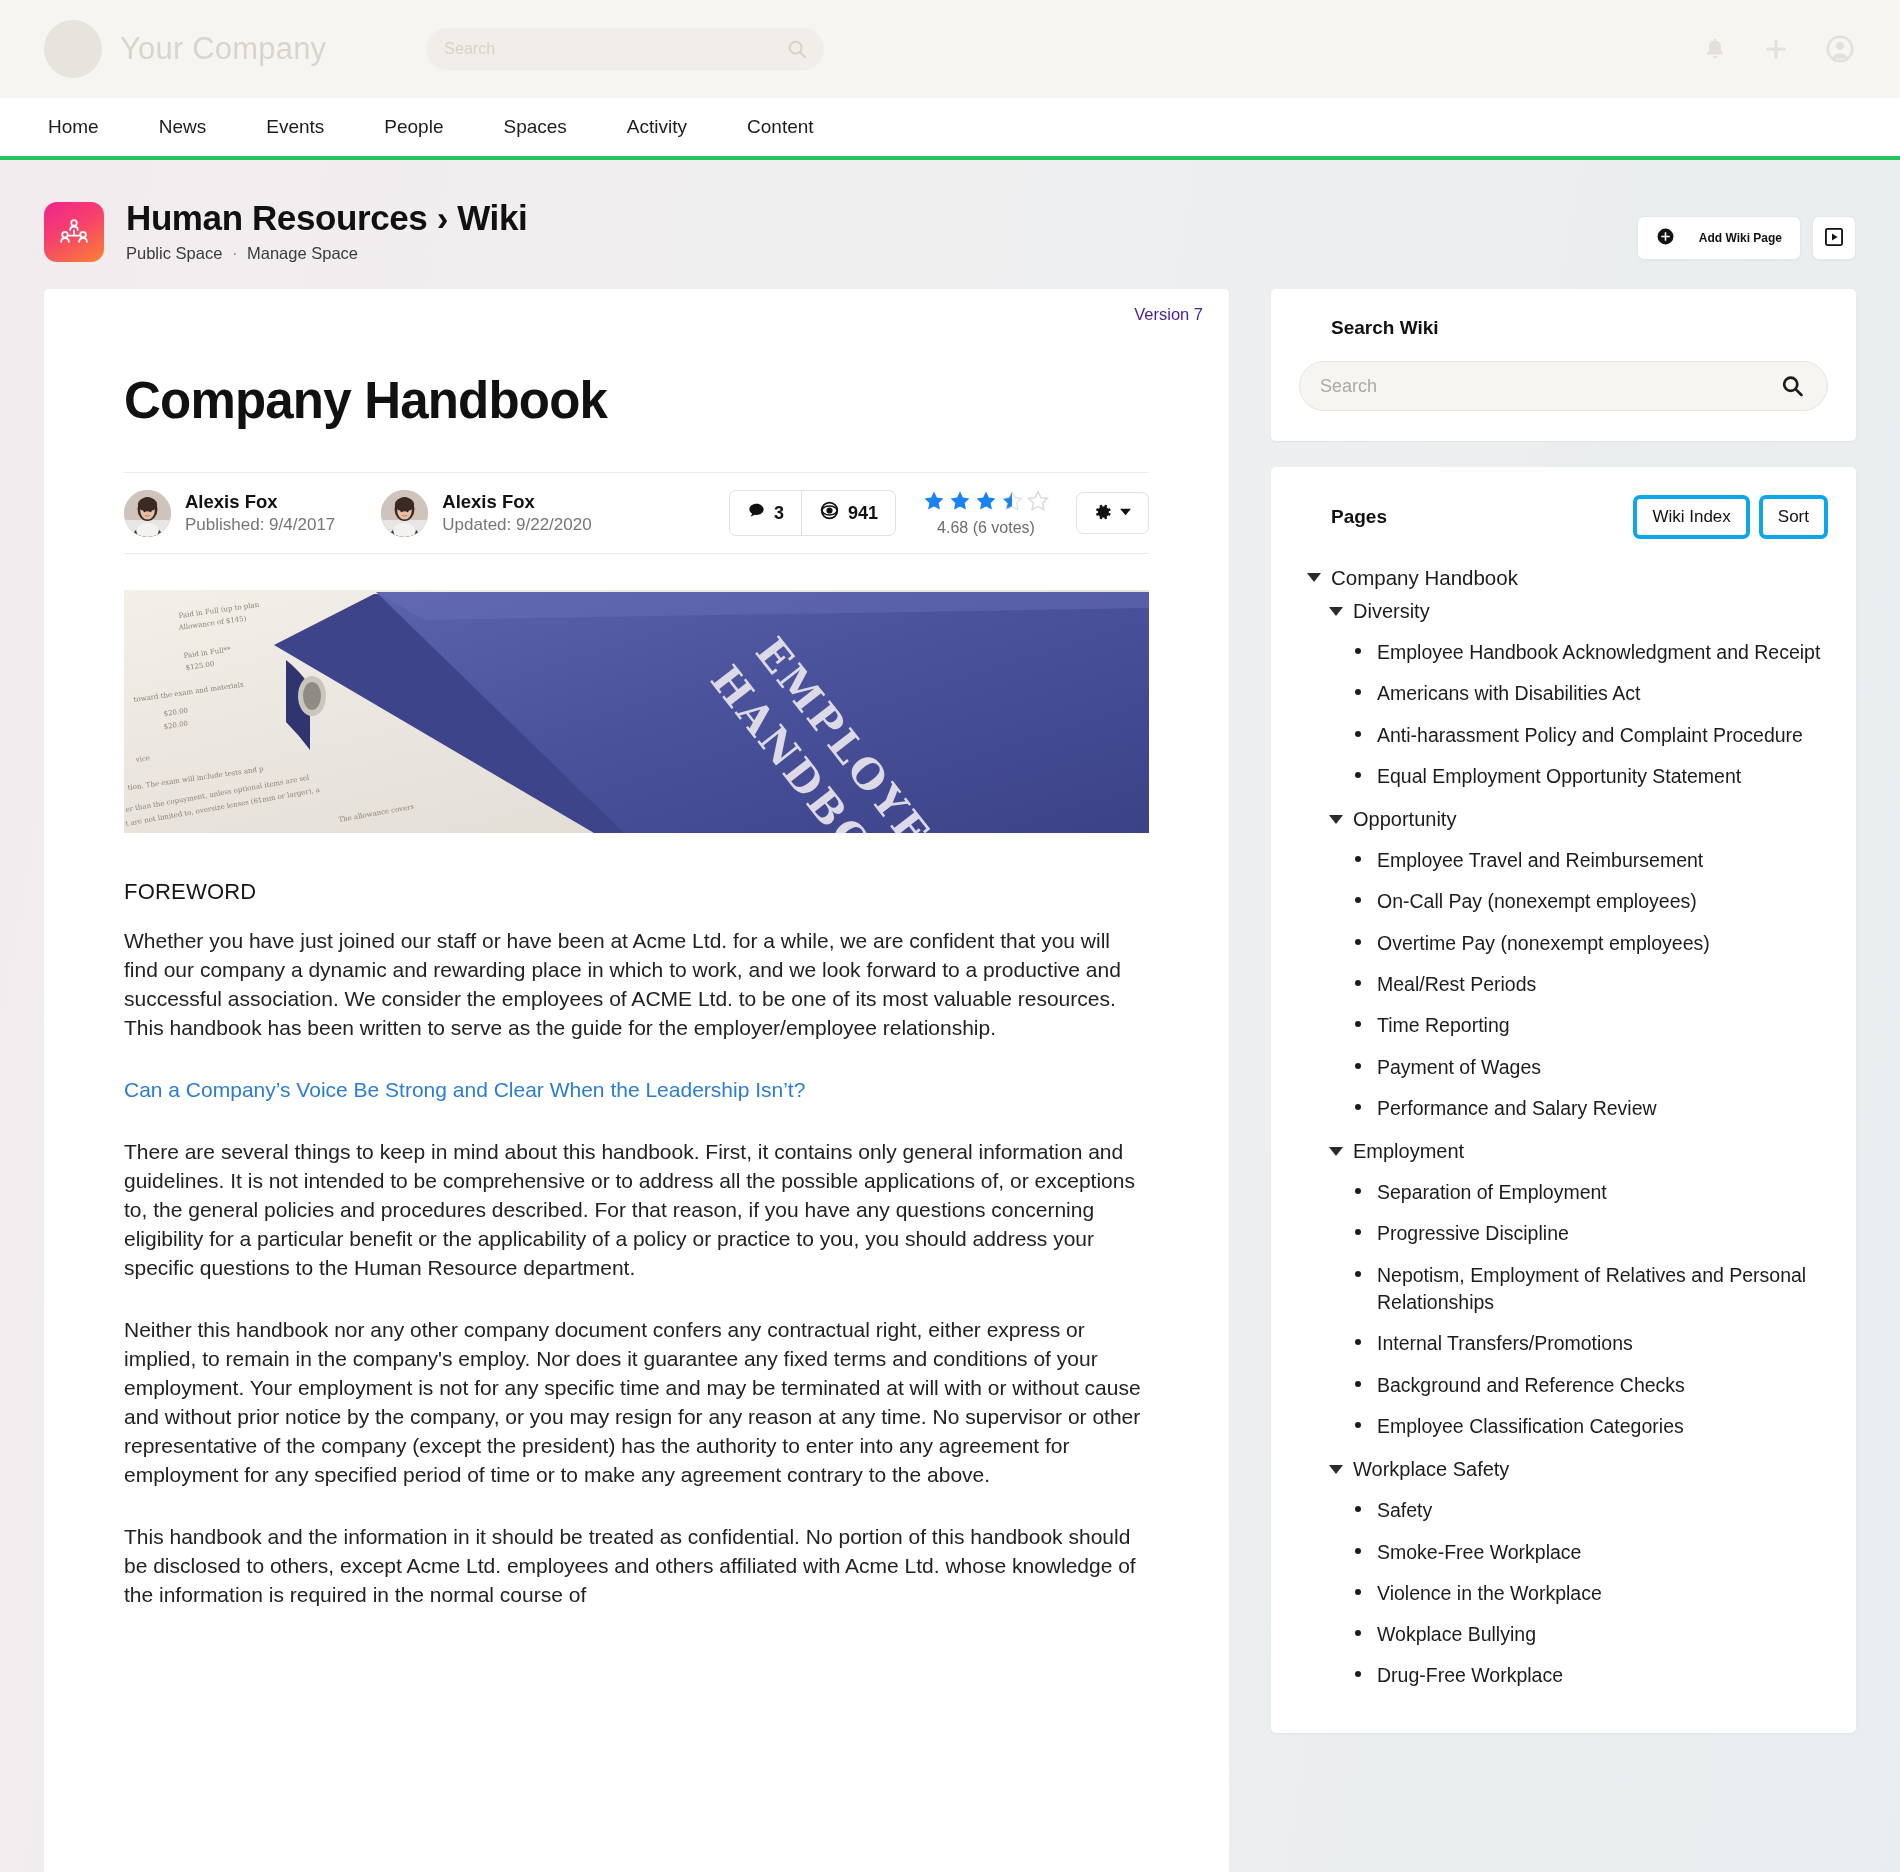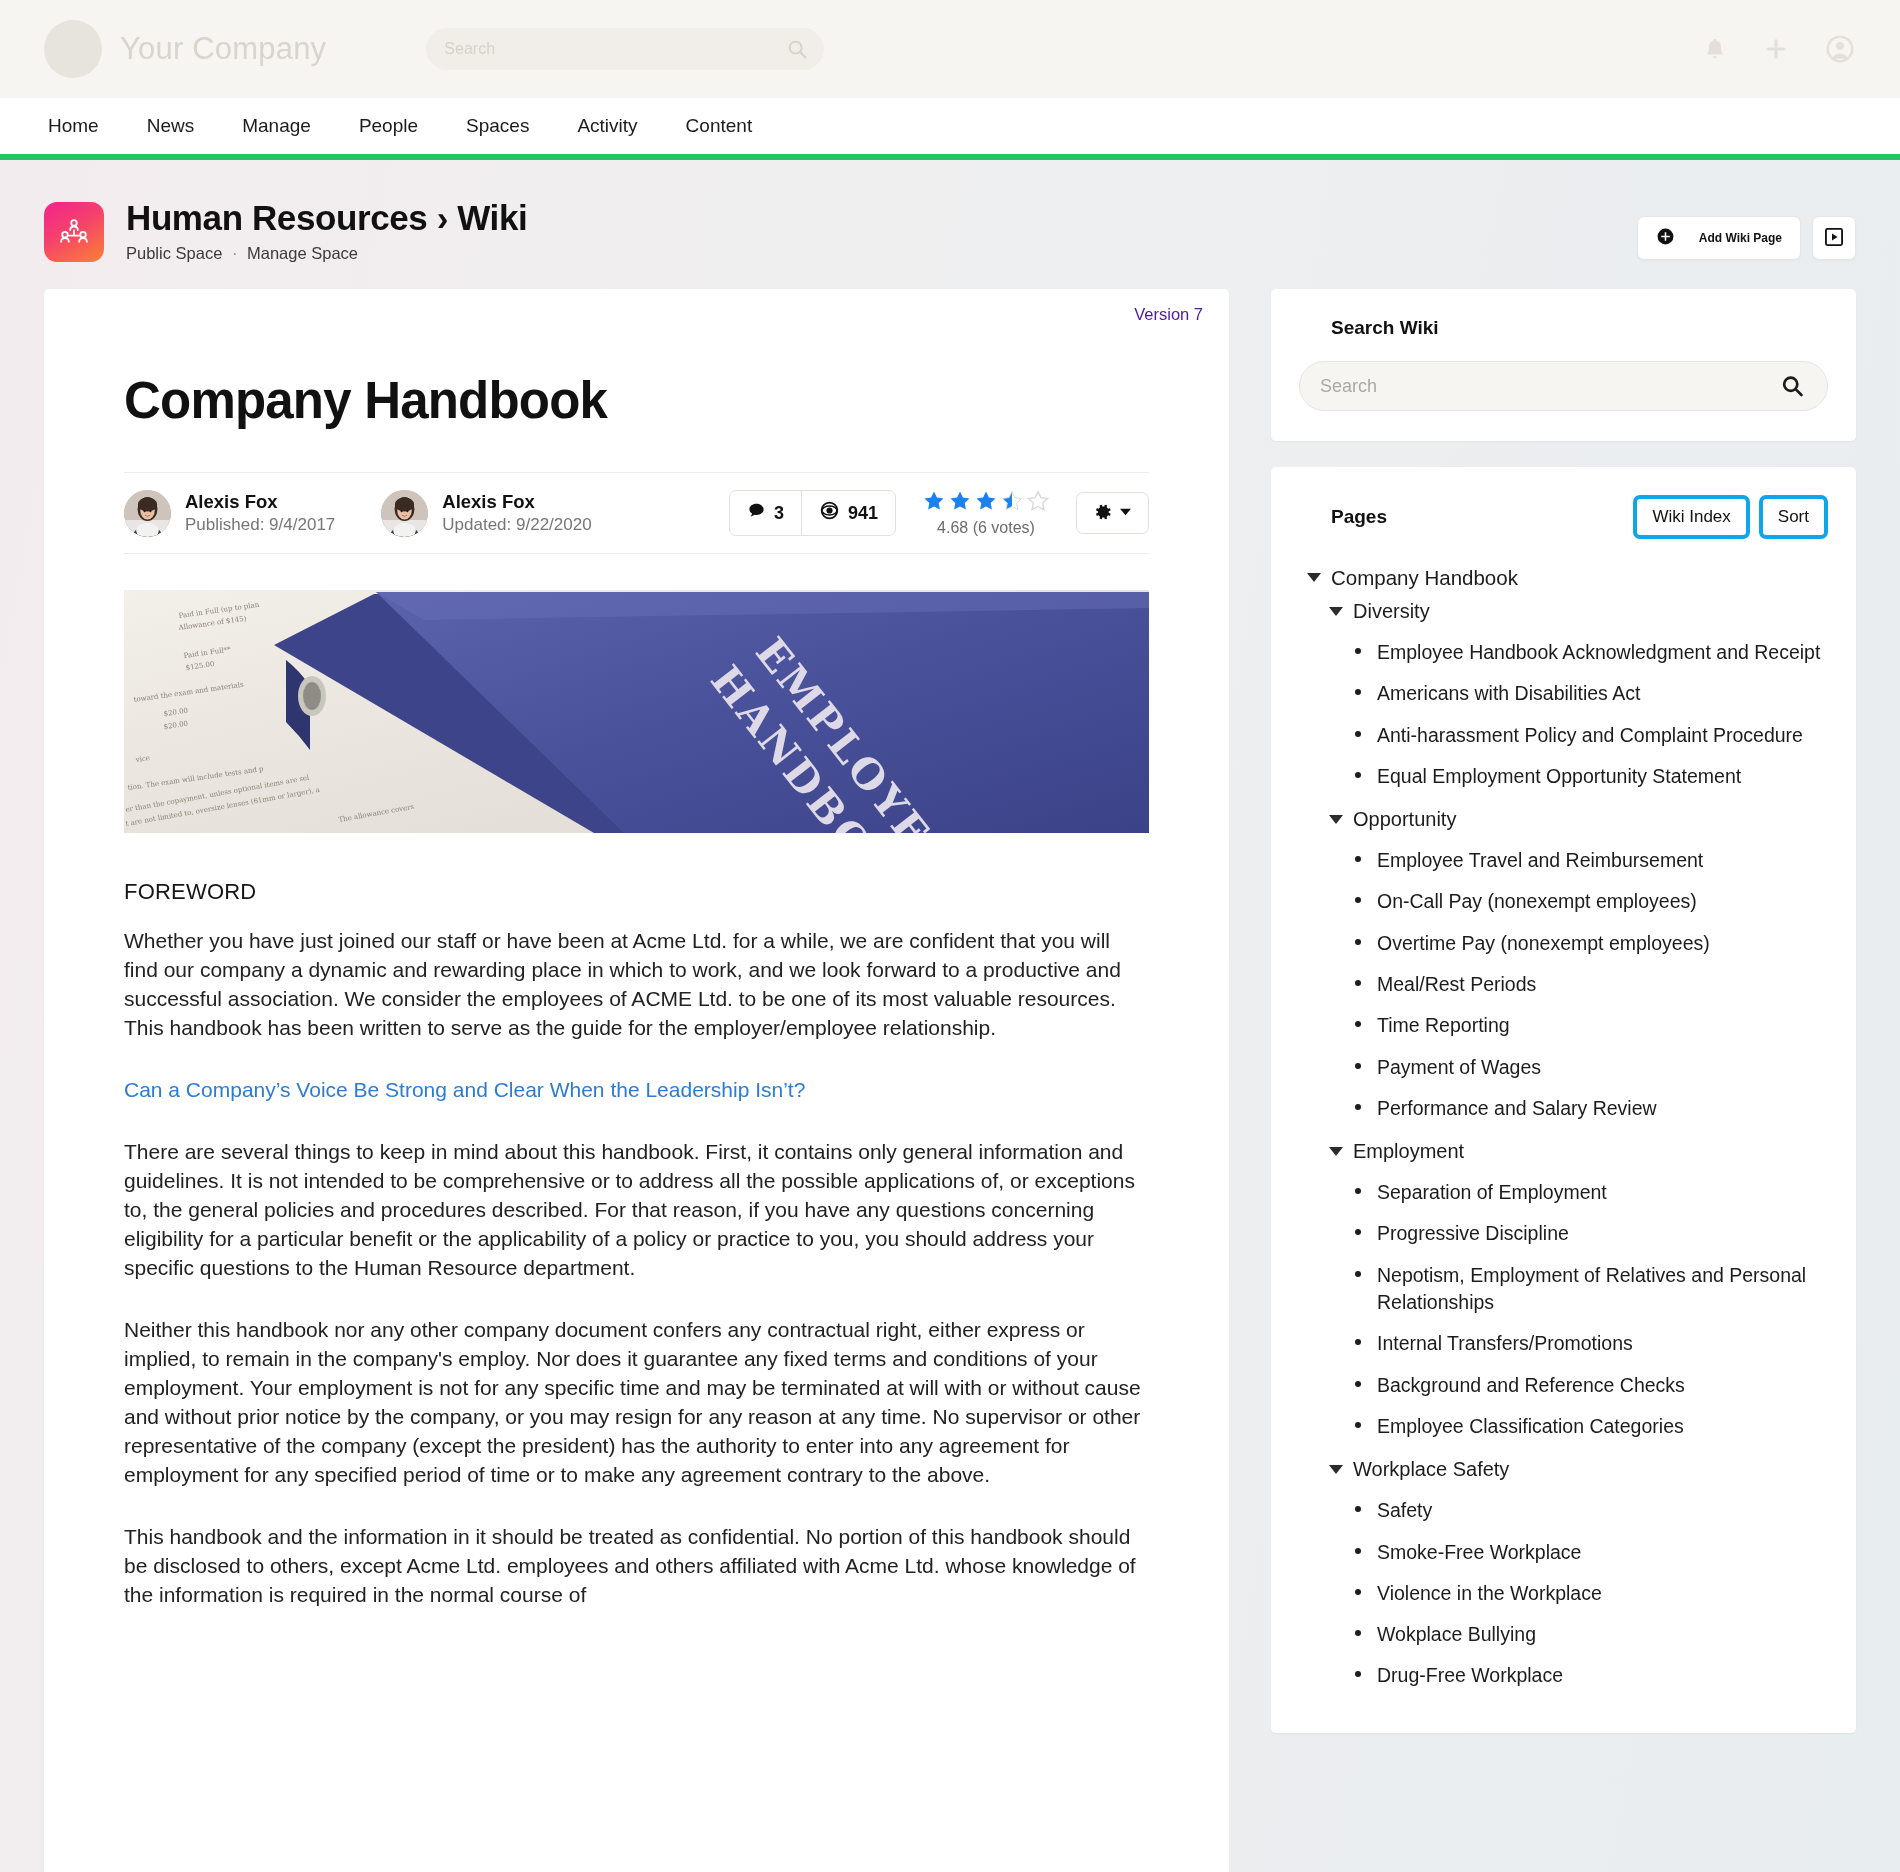--- a/index.html
+++ b/index.html
@@ -70,22 +70,22 @@
   }
   .brand-right .bi { display: flex; align-items: center; justify-content: center; }
 
   
   .mainnav {
     height: 62px;
     background: #ffffff;
     display: flex;
     align-items: center;
     padding: 0 44px;
-    gap: 0;
-    border-bottom: 6px solid #22c55e;
+    gap: 12px;
+    border-bottom: 4px solid #22c55e;
   }
   .mainnav a {
     font-size: 19px;
     color: #1c1c1c;
     text-decoration: none;
     padding: 0 24px;
     white-space: nowrap;
   }
   .mainnav a:first-child { padding-left: 4px; }
 
@@ -434,21 +434,21 @@
           <circle cx="12" cy="9.6" r="3.1" fill="currentColor" stroke="none"></circle>
         <path d="M5.9 19.4a6.6 6.6 0 0 1 12.2 0" fill="currentColor" stroke="none"></path>
       </svg>
     </span>
   </div>
 </div>
 
 <nav class="mainnav">
   <a href="#">Home</a>
   <a href="#">News</a>
-  <a href="#">Manage</a>
+  <a href="#">Events</a>
   <a href="#">People</a>
   <a href="#">Spaces</a>
   <a href="#">Activity</a>
   <a href="#">Content</a>
 </nav>
 
 <div class="page">
 
   <div class="space-header">
     <div class="space-icon">

